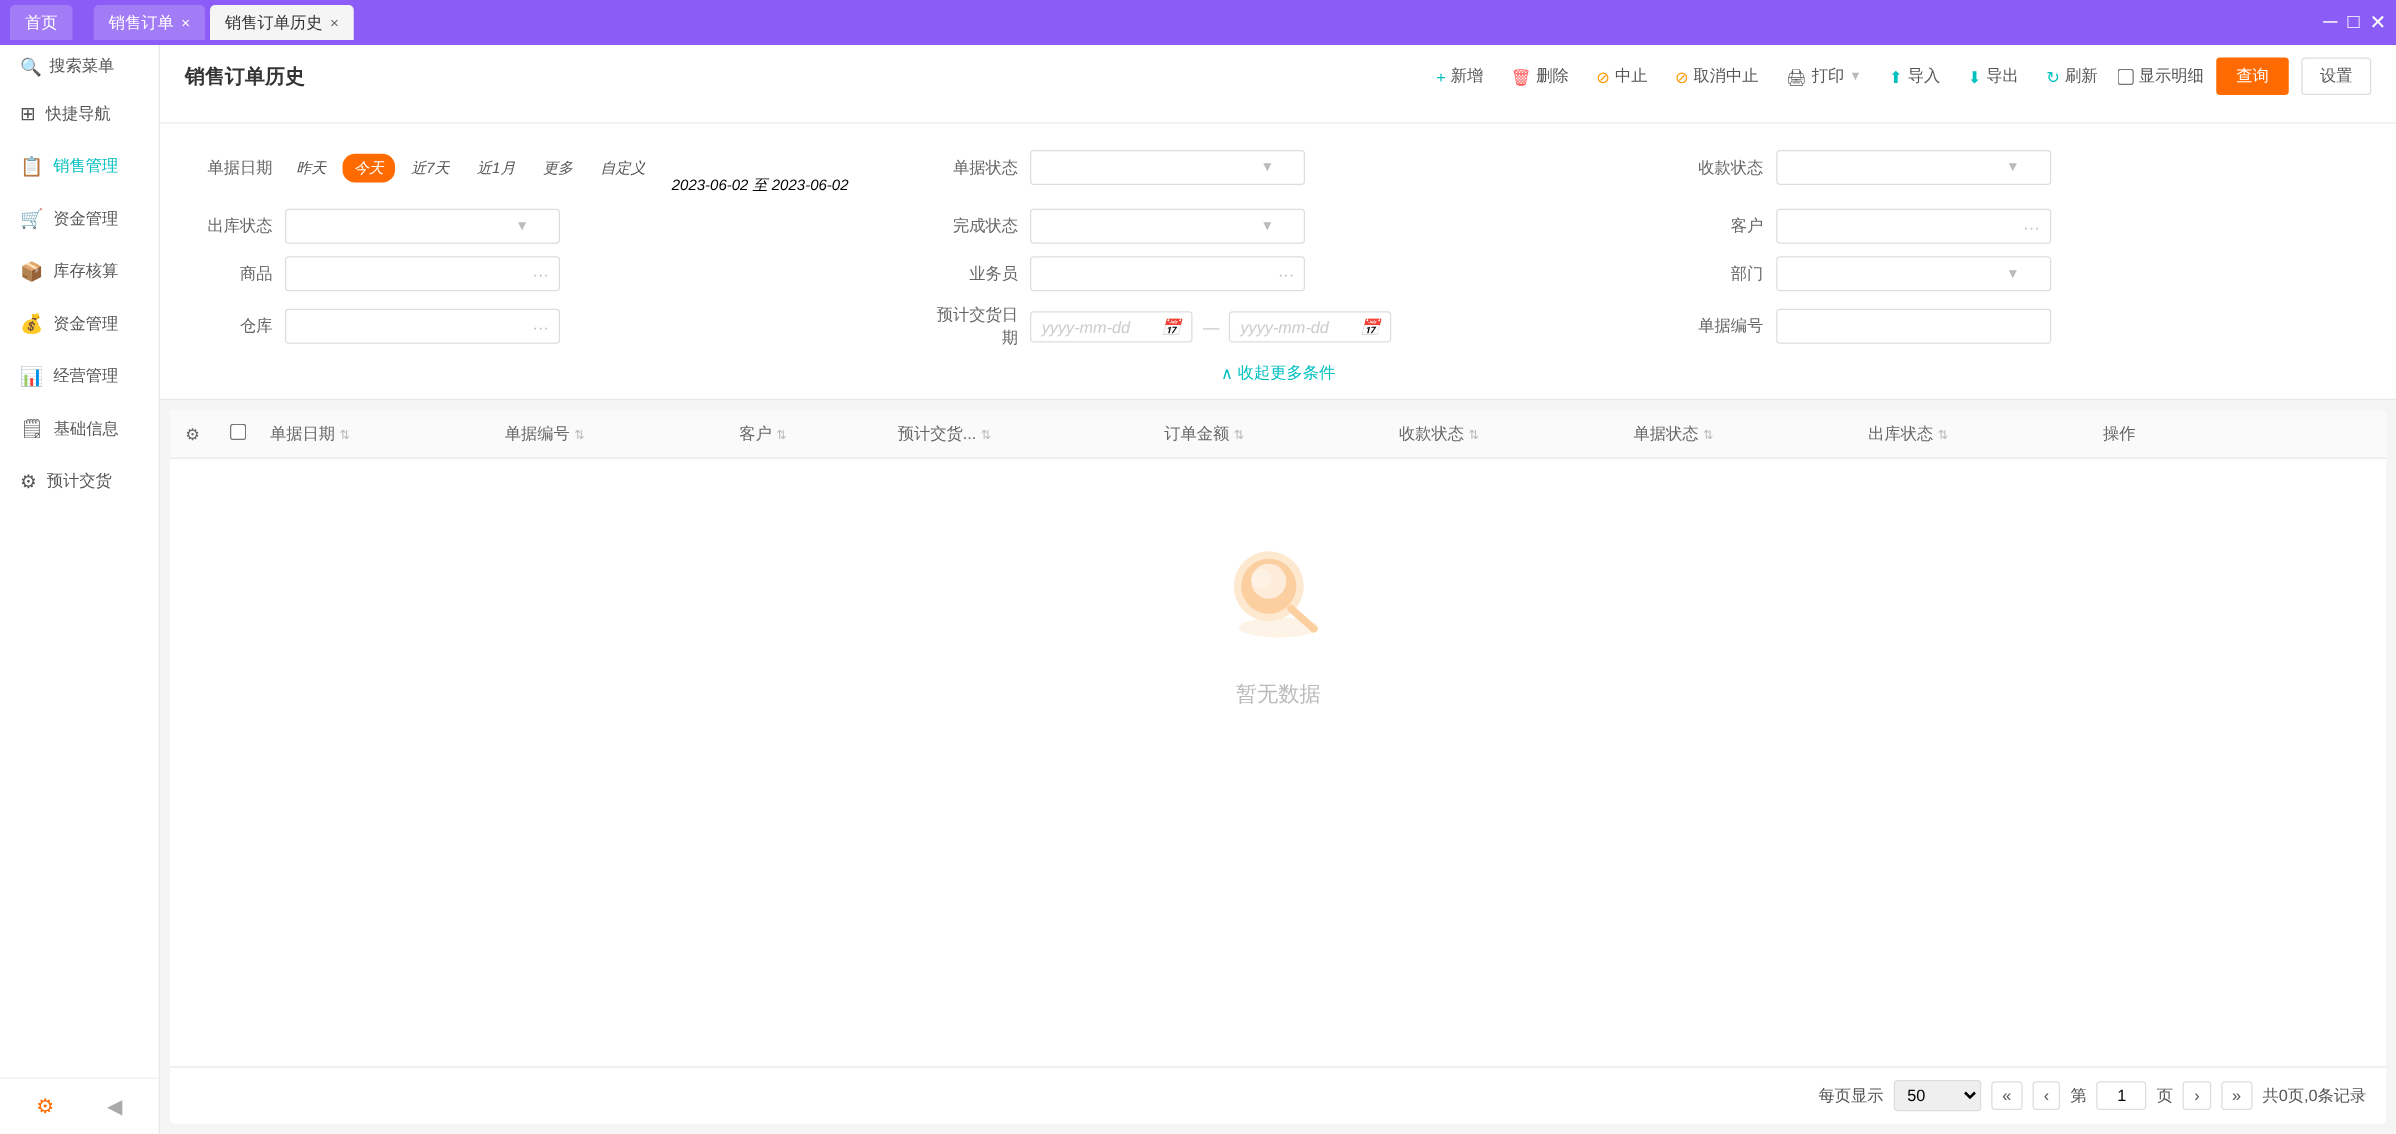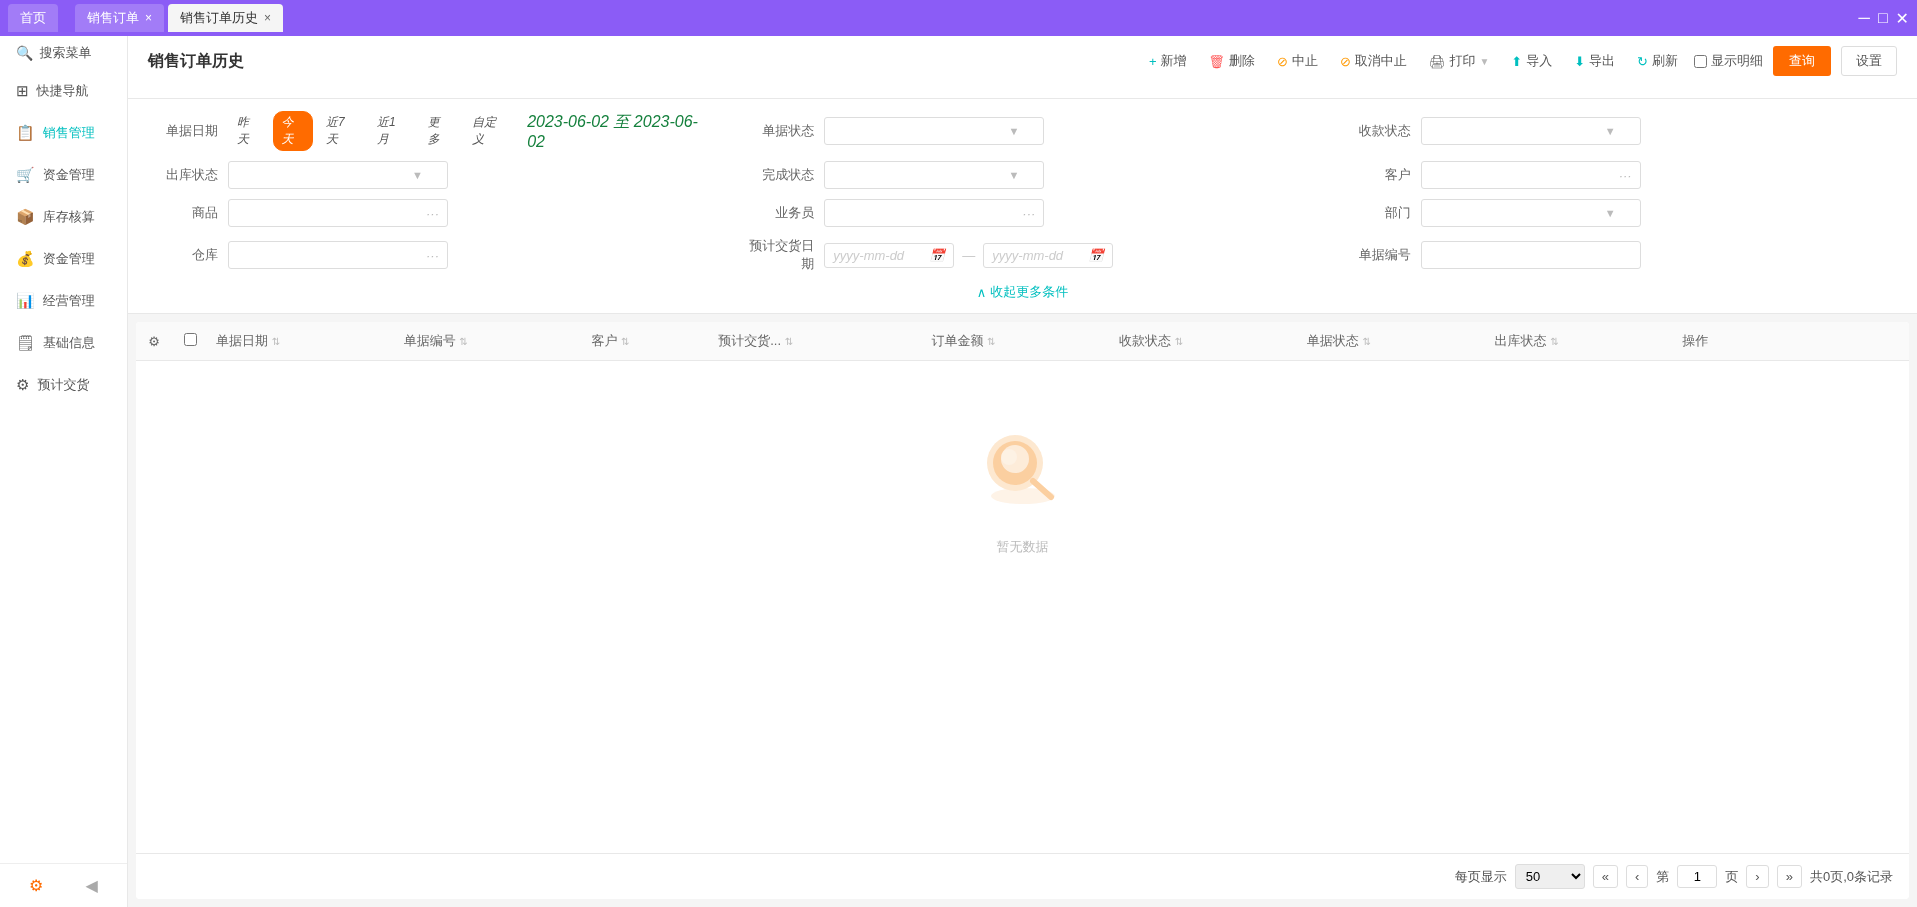--- a/index.html
+++ b/index.html
@@ -35,21 +35,21 @@
     .checkbox-label { display: flex; align-items: center; gap: 4px; font-size: 13px; color: #555; cursor: pointer; }
 
     
     .filter-area { background: #fff; padding: 12px 20px; border-bottom: 1px solid #e8e8e8; }
     .filter-row { display: flex; align-items: center; margin-bottom: 10px; gap: 0; }
     .filter-label { width: 80px; color: #666; font-size: 13px; flex-shrink: 0; text-align: right; padding-right: 10px; }
     .filter-control { flex: 1; display: flex; align-items: center; font-style: italic; }
     .date-btns { display: flex; align-items: center; gap: 4px; }
     .date-btn { padding: 2px 8px; border-radius: 10px; font-size: 12px; cursor: pointer; color: #555; border: 1px solid transparent; }
     .date-btn.active { background: #ff6b00; color: #fff; border-color: #ff6b00; border-radius: 10px; }
-    .date-range { font-size: 16px; color: #15803d; margin-left: 8px; }
+    .date-range { font-size: 12px; color: #000000; margin-left: 8px; margin-top: 29px; }
     .select-control { border: 1px solid #ddd; border-radius: 3px; padding: 4px 24px 4px 8px; font-size: 13px; color: #999; background: #fff; position: relative; display: flex; align-items: center; cursor: pointer; min-width: 200px; }
     .select-arrow { margin-left: auto; color: #bbb; font-size: 11px; }
     .input-ellipsis { border: 1px solid #ddd; border-radius: 3px; padding: 4px 8px; font-size: 13px; color: #999; background: #fff; cursor: pointer; display: flex; align-items: center; justify-content: space-between; min-width: 200px; }
     .collapse-btn { color: #00bfbf; font-size: 13px; cursor: pointer; display: flex; align-items: center; gap: 4px; justify-content: center; margin-top: 4px; }
 
     
     .table-area { flex: 1; background: #fff; margin: 8px; border-radius: 4px; overflow: hidden; display: flex; flex-direction: column; }
     .table-wrapper { flex: 1; overflow: auto; }
     table { width: 100%; border-collapse: collapse; font-size: 13px; }
     thead tr { background: #fafafa; }
@@ -322,21 +322,21 @@
             
             <svg width="100" height="90" viewBox="0 0 100 90">
               <ellipse cx="50" cy="75" rx="32" ry="8" fill="#fde8d0" opacity="0.5"></ellipse>
               <circle cx="42" cy="42" r="28" fill="#fde8d0"></circle>
               <circle cx="42" cy="42" r="22" fill="#fbcfa0"></circle>
               <circle cx="42" cy="38" r="14" fill="#fff" opacity="0.6"></circle>
               <line x1="60" y1="60" x2="78" y2="76" stroke="#fbcfa0" stroke-width="6" stroke-linecap="round"></line>
               <circle cx="36" cy="36" r="8" fill="#fff" opacity="0.3"></circle>
             </svg>
           </div>
-          <span style="color:#bbb; font-size:13px;">暂无数据</span>
+          <span style="color:#bbb; font-size:17px;">暂无数据</span>
         </div>
       </div>
 
       <div class="pagination">
         <span>每页显示</span>
         <select class="page-select">
           <option>10</option>
           <option>20</option>
           <option selected="">50</option>
           <option>100</option>

